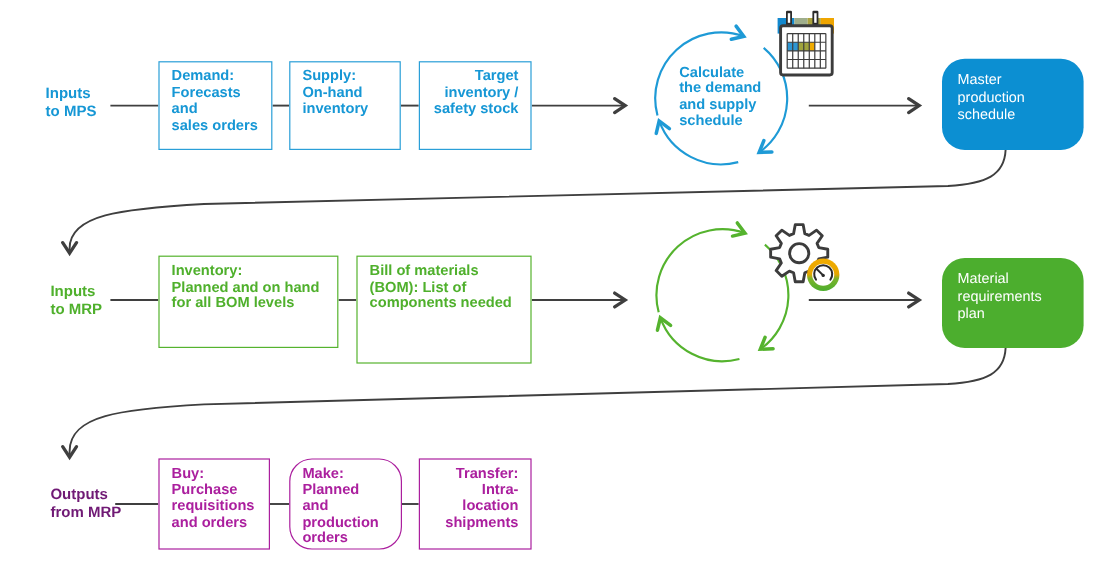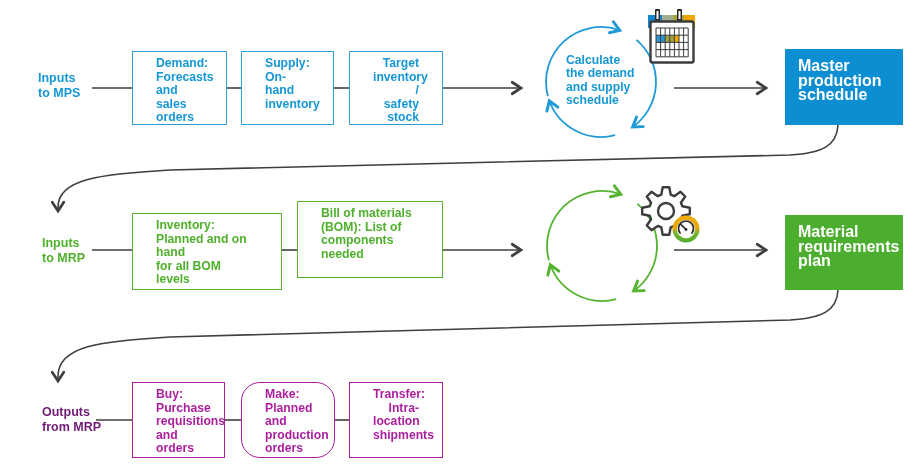--- a/index.html
+++ b/index.html
@@ -4,37 +4,37 @@
 <style>
   html,body{margin:0;padding:0;background:#fff;}
   .canvas{position:relative;width:920px;height:468px;background:#ffffff;
           font-family:"Liberation Sans",sans-serif;overflow:hidden;}
   svg.overlay{position:absolute;left:0;top:0;width:920px;height:468px;}
   .lbl{position:absolute;font-weight:bold;font-size:12.5px;line-height:15px;white-space:pre-line;}
   .lbl.blue{color:#1697d5;}
   .lbl.green{color:#4fb02c;}
   .lbl.magenta{color:#701a75;}
   .box{position:absolute;box-sizing:border-box;border:1.5px solid;background:#fff;
-       padding:5px 23px;font-weight:bold;font-size:12.2px;line-height:13.5px;white-space:pre-line;}
+       padding:5px 10px;font-weight:bold;font-size:12.2px;line-height:13.5px;white-space:pre-line;}
   .box.blue{border-color:#2a9fd8;color:#1697d5;}
   .box.green{border-color:#55b32e;color:#4fb02c;}
   .box.magenta{border-color:#ab1f9e;color:#ab1f9e;}
   .cycletext{position:absolute;font-weight:bold;font-size:12.2px;line-height:13.4px;white-space:pre-line;}
   .cycletext.blue{color:#1697d5;}
   .cycletext.green{color:#4fb02c;}
-  .result{position:absolute;box-sizing:border-box;color:#ffffff;font-weight:bold;
-          font-size:16px;line-height:14.5px;padding:10px 13px;white-space:pre-line;}
+  .result{position:absolute;box-sizing:border-box;color:#ffffff;font-weight:normal;
+          font-size:12px;line-height:14.5px;padding:10px 13px;white-space:pre-line;border-radius:19px;}
   .result.blue{background:#0c8fd2;}
   .result.green{background:#4cae2e;}
   
   .b11{left:132px;top:51px;width:95px;height:74px;}
   .b12{left:241px;top:51px;width:93px;height:74px;}
   .b13{left:349px;top:51px;width:94px;height:74px;text-align:right;}
   .b21{left:132px;top:213px;width:150px;height:77px;}
-  .b22{left:297px;top:201px;width:146px;height:77px;}
+  .b22{left:297px;top:213px;width:146px;height:90px;}
   .b31{left:132px;top:382px;width:93px;height:76px;}
   .b32{left:241px;top:382px;width:94px;height:76px;border-radius:19px;}
   .b33{left:349px;top:382px;width:94px;height:76px;text-align:right;}
   .l1{left:38px;top:71px;}
   .l2{left:42px;top:236px;}
   .l3{left:42px;top:405px;}
   .ct1{left:566px;top:54px;width:96px;}
   .ct2{left:556px;top:210px;width:104px;}
   .r1{left:785px;top:49px;width:118px;height:76px;}
   .r2{left:785px;top:215px;width:118px;height:75px;}

